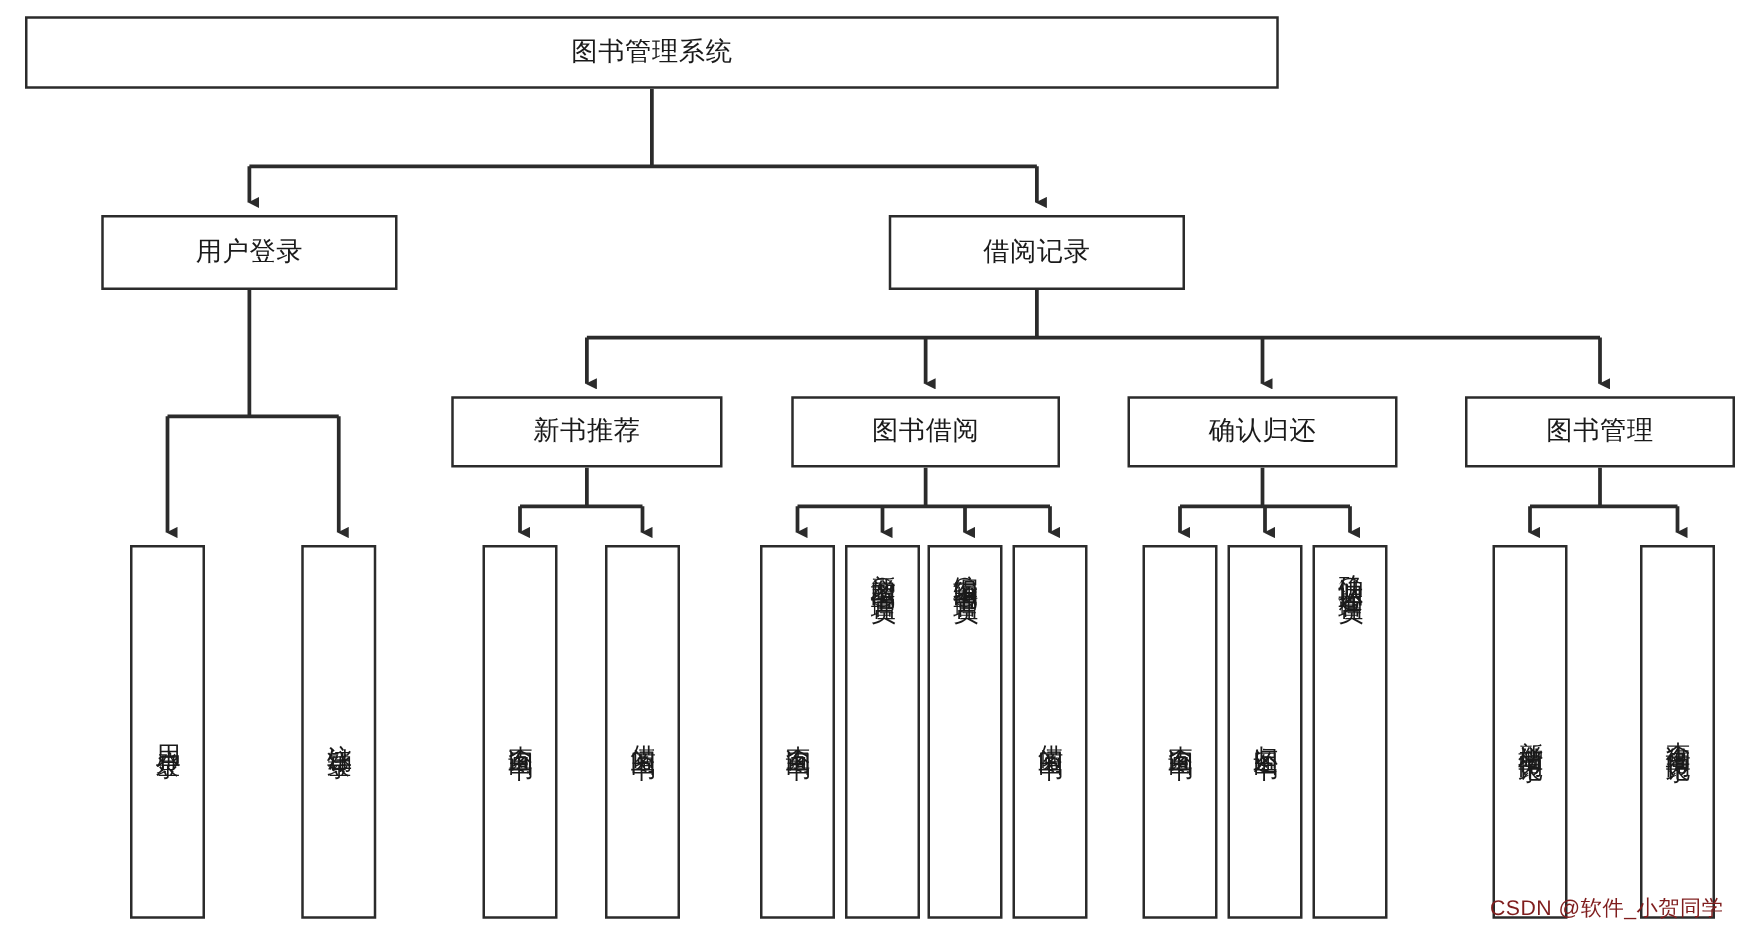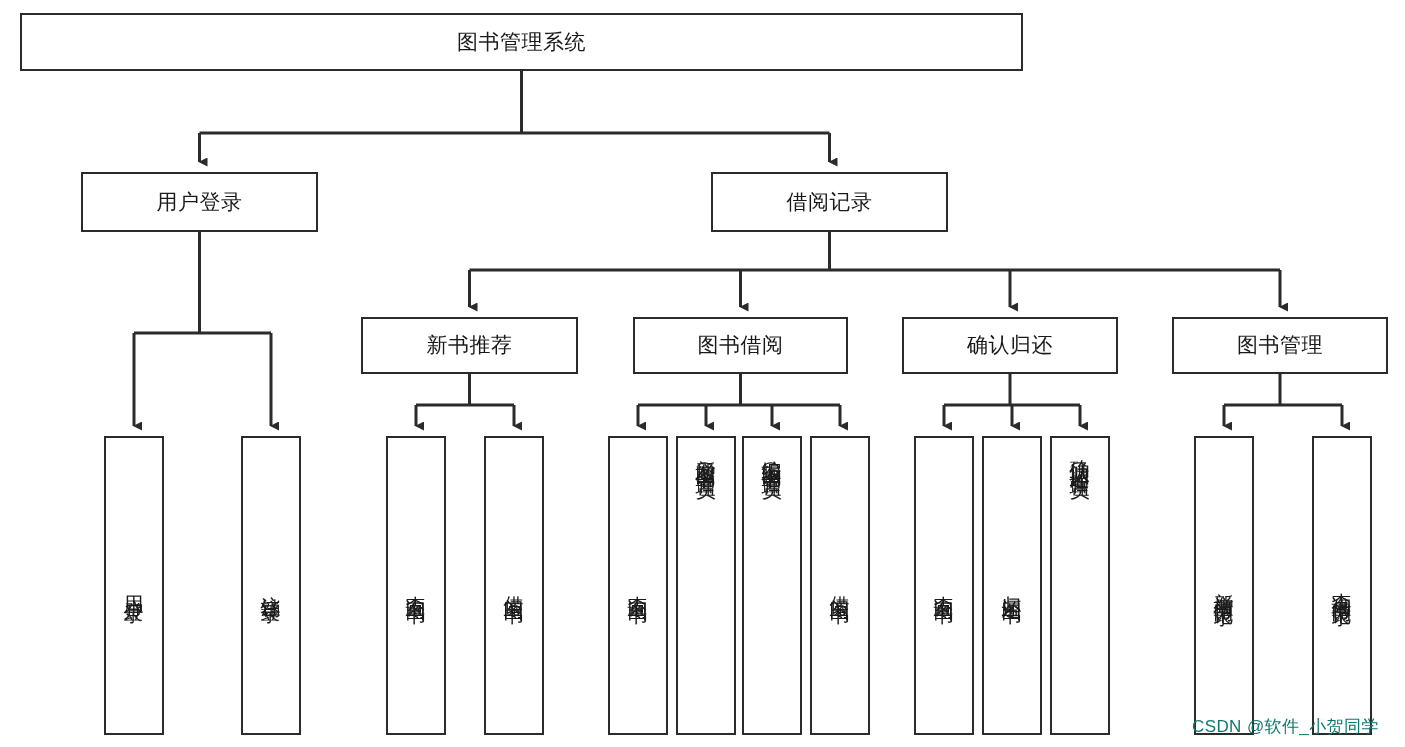--- a/index.html
+++ b/index.html
@@ -59,21 +59,21 @@
     text-orientation: upright;
     letter-spacing: 3px;
     line-height: 1;
   }
   .node-vertical.centered {
     align-items: center;
     padding-top: 0;
   }
   .watermark {
     position: absolute;
-    color: #0f766e;
+    color: #7f1d1d;
     font-size: 17px;
     font-family: "Liberation Sans", "DejaVu Sans", sans-serif;
     white-space: nowrap;
     user-select: none;
     letter-spacing: 0.4px;
   }
 </style>
 </head>
 <body>
 

